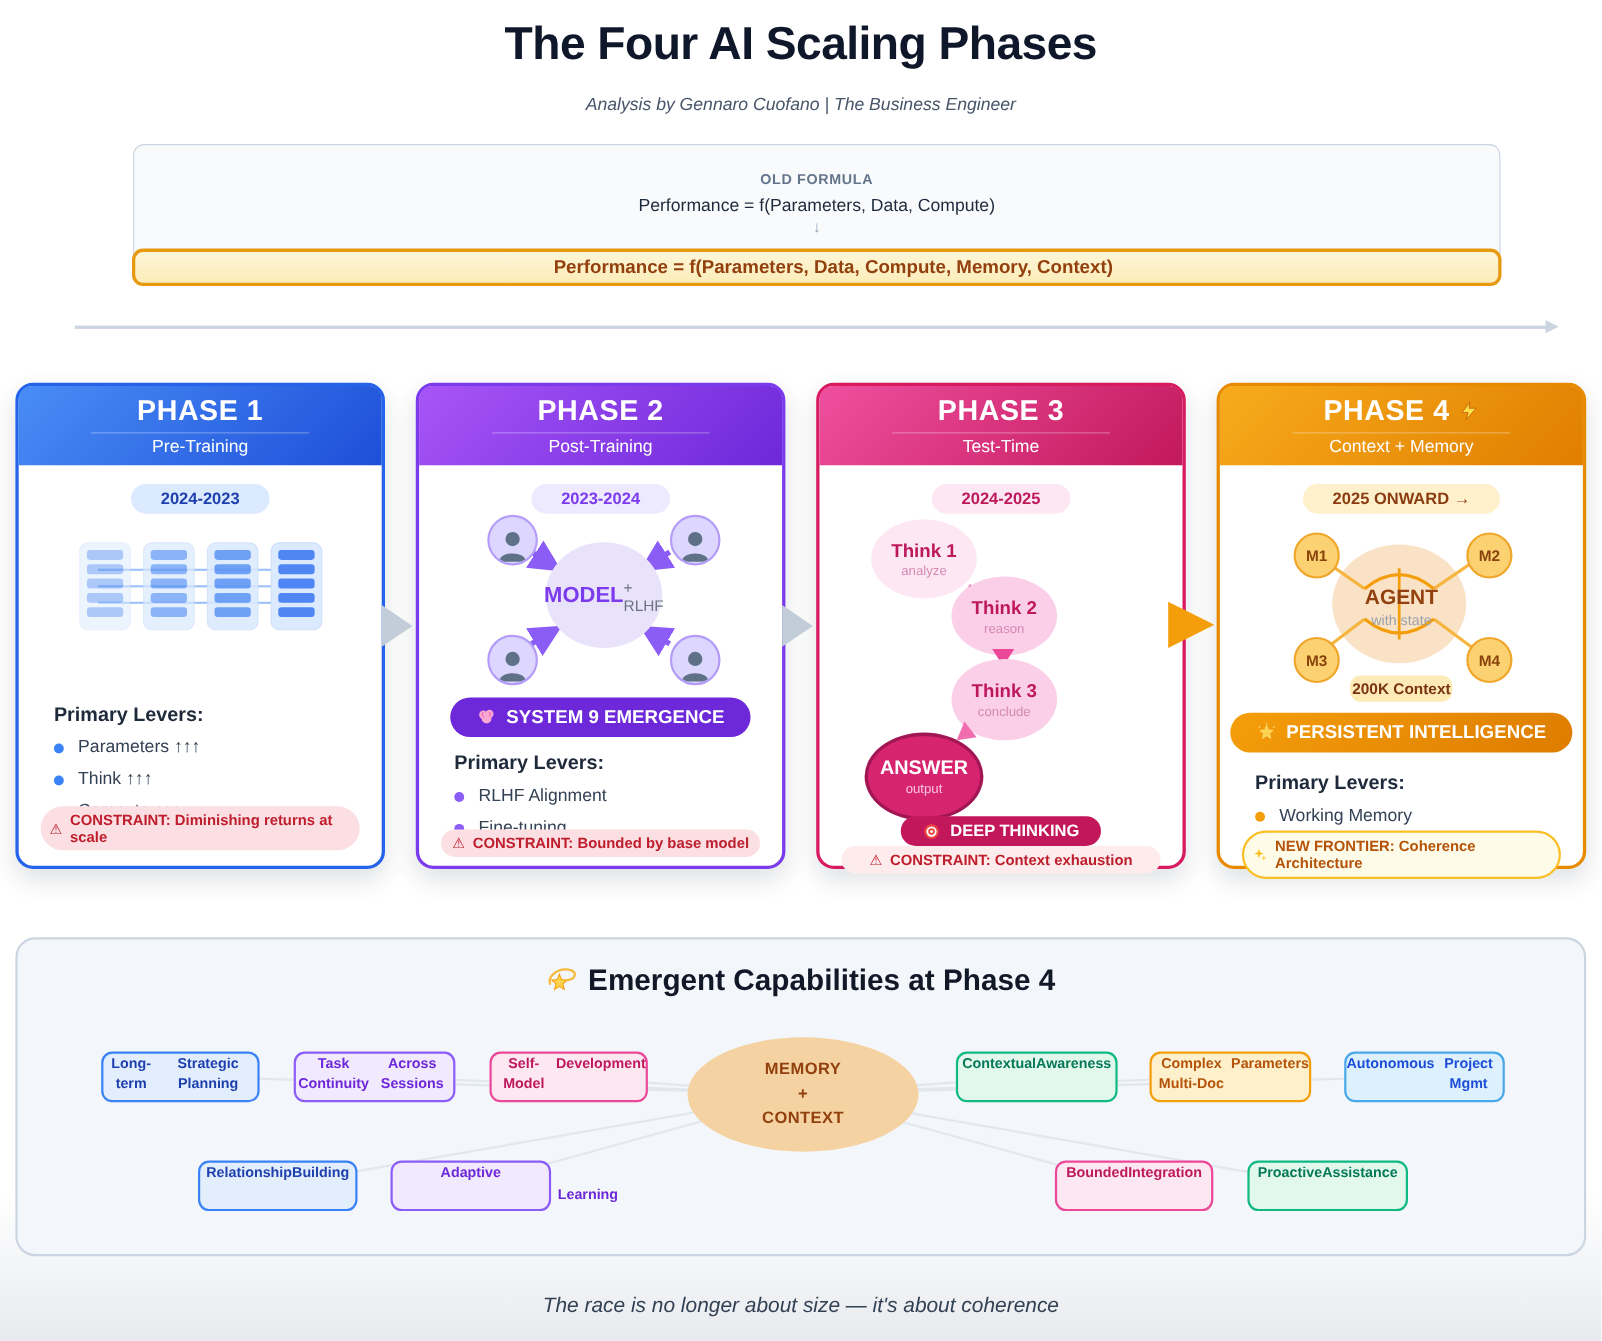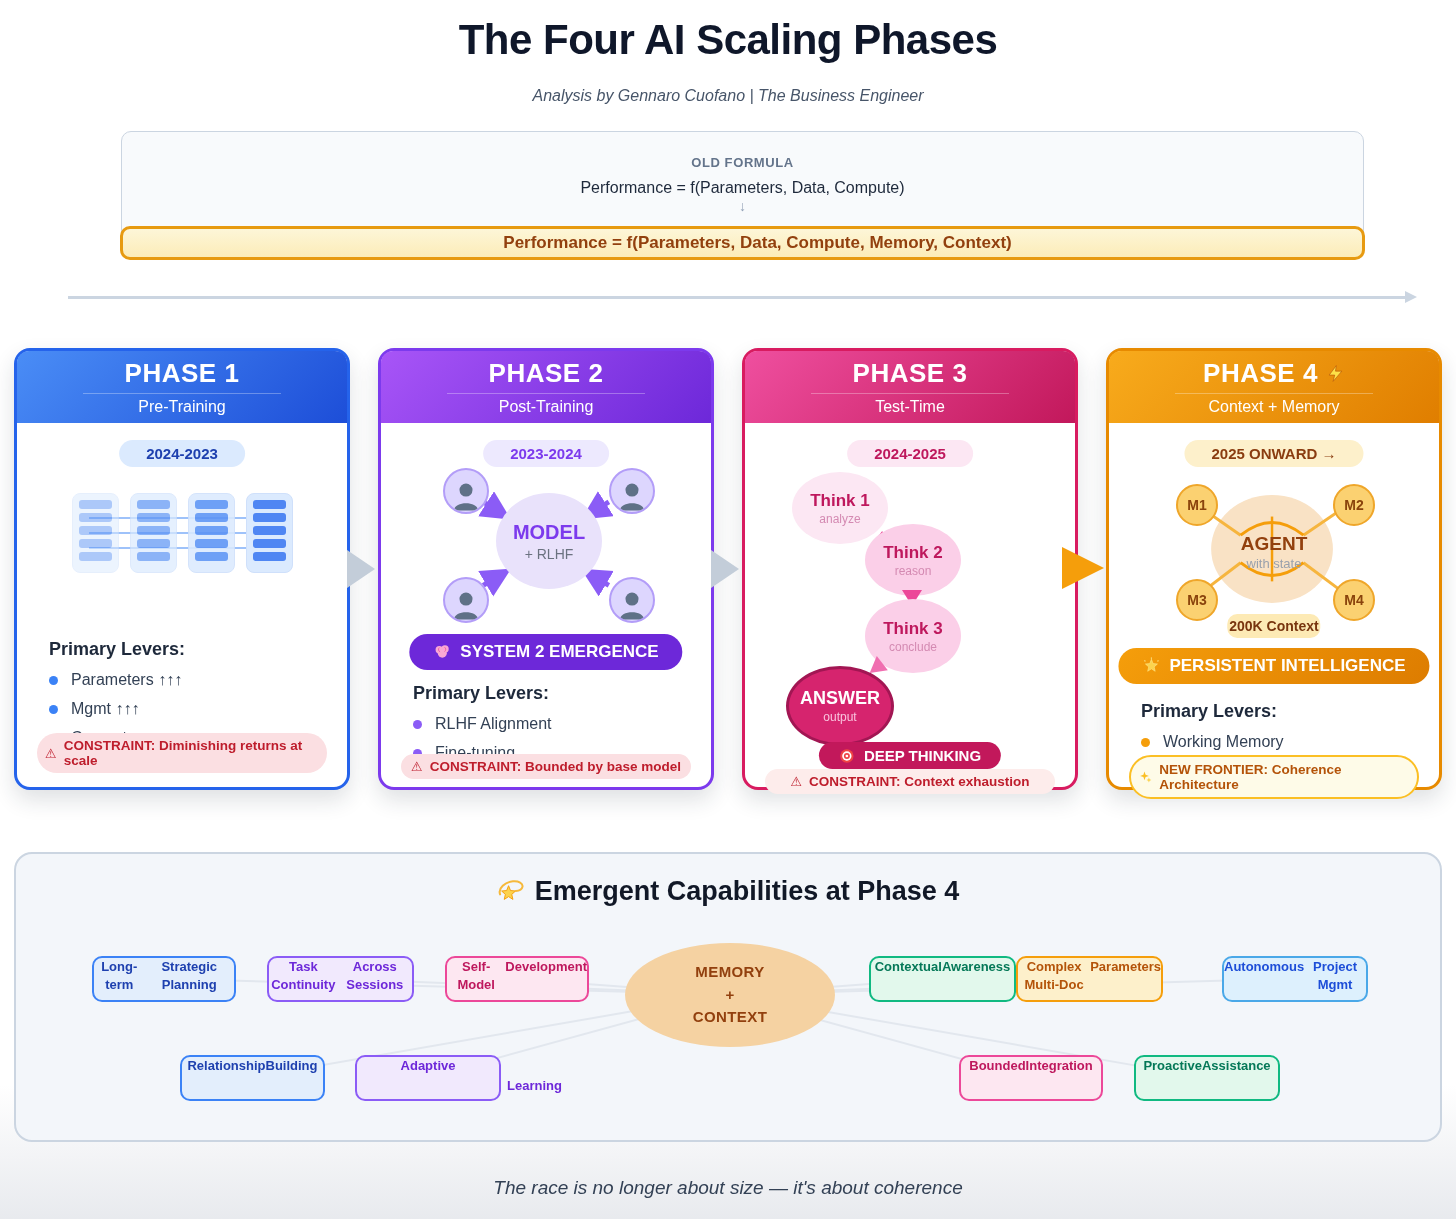--- a/index.html
+++ b/index.html
@@ -82,21 +82,21 @@
   .stack{position:relative;display:flex;justify-content:center;gap:11px;}
   .stack-col{width:47px;height:80px;border-radius:8px;background:#dbeafe;border:1px solid #cfe0fb;
     padding:6px;display:flex;flex-direction:column;gap:4px;}
   .stack-col .bar{height:9px;border-radius:3px;background:#5b93f5;}
   .stack-col.c1{opacity:0.5;} .stack-col.c2{opacity:0.7;} .stack-col.c3{opacity:0.88;}
   .stack-col.c4 .bar{background:#4f86f3;}
 
   
   .rlhf{position:absolute;top:86px;left:0;right:0;height:250px;}
   .model-ell{position:absolute;left:115px;top:56px;width:106px;height:96px;border-radius:50%;
-    background:#e9e2fb;display:flex;flex-direction:column;align-items:center;justify-content:center;}
+    background:#e9e2fb;display:flex;flex-direction:row;align-items:center;justify-content:center;}
   .model-name{font-size:20px;font-weight:800;color:#7c3aed;}
   .model-sub{font-size:14px;color:#6b7280;margin-top:2px;}
   .person{position:absolute;width:46px;height:46px;border-radius:50%;background:#ddd6fe;
     border:2px solid #b39df8;display:flex;align-items:flex-end;justify-content:center;overflow:hidden;}
   .arrows-svg{position:absolute;inset:0;pointer-events:none;}
 
   
   .think{position:absolute;border-radius:50%;display:flex;flex-direction:column;
     align-items:center;justify-content:center;}
   .t1{left:47px;top:121px;width:96px;height:72px;background:#fce7f3;}
@@ -148,21 +148,21 @@
   .cap.blue{background:#e3eefc;border-color:#3b82f6;color:#1e40af;}
   .cap.purple{background:#f1e9fd;border-color:#8b5cf6;color:#6d28d9;}
   .cap.pink{background:#fde7f1;border-color:#ec4899;color:#be185d;}
   .cap.green{background:#e2f8ec;border-color:#10b981;color:#047857;}
   .cap.amber{background:#fdf0cb;border-color:#f59e0b;color:#b45309;}
   .cap.sky{background:#ddf0fd;border-color:#4aa8e8;color:#1d4ed8;}
   .cap.b1{left:76px;top:102px;width:144px;}
   .cap.b2{left:251px;top:102px;width:147px;}
   .cap.b3{left:429px;top:102px;width:144px;}
   .cap.b4{left:853px;top:102px;width:147px;}
-  .cap.b5{left:1000px;top:102px;width:147px;}
+  .cap.b5{left:1029px;top:102px;width:147px;}
   .cap.b6{left:1206px;top:102px;width:146px;}
   .cap.b7{left:164px;top:201px;width:145px;}
   .cap.b8{left:339px;top:201px;width:146px;}
   .cap.b9{left:943px;top:201px;width:144px;}
   .cap.b10{left:1118px;top:201px;width:146px;}
   .learning-overflow{position:absolute;left:491px;top:224px;font-size:13px;font-weight:700;color:#6d28d9;}
 
   .quote{position:absolute;top:1177px;left:0;width:100%;text-align:center;
     font-style:italic;font-size:19px;color:#334155;}
 </style>
@@ -228,21 +228,21 @@
 
 
     <div class="levers">
       <div class="levers-label">Primary Levers:</div>
       <div class="lever">
           <span class="dot"></span>
           <span>Parameters ↑↑↑</span>
         </div>
       <div class="lever">
           <span class="dot"></span>
-          <span>Mgmt ↑↑↑</span>
+          <span>Think ↑↑↑</span>
         </div>
       <div class="lever">
           <span class="dot"></span>
           <span>Compute ↑↑↑</span>
         </div>
     </div>
 
     <div class="constraint">
       <span class="warn-glyph">⚠</span>
       <span>CONSTRAINT: Diminishing returns at scale</span>
@@ -298,21 +298,21 @@
       </div>
     </div>
 
     <div class="sys-pill">
       <svg viewBox="0 0 24 24" width="18" height="18">
           <circle cx="8" cy="9" r="5" fill="#f9a8d4"></circle>
           <circle cx="15.5" cy="8" r="5" fill="#f9a8d4"></circle>
           <circle cx="12" cy="13.5" r="6" fill="#f9a8d4"></circle>
           <path d="M8 6 C6 8 7 11 9 12 M15 5.5 C17 7 17 10 15 11.5" stroke="#ec4899" stroke-width="1" fill="none"></path>
         </svg>
-      <span>SYSTEM 2 EMERGENCE</span>
+      <span>SYSTEM 9 EMERGENCE</span>
     </div>
 
     <div class="levers">
       <div class="levers-label">Primary Levers:</div>
       <div class="lever">
           <span class="dot"></span>
           <span>RLHF Alignment</span>
         </div>
       <div class="lever">
           <span class="dot"></span>

